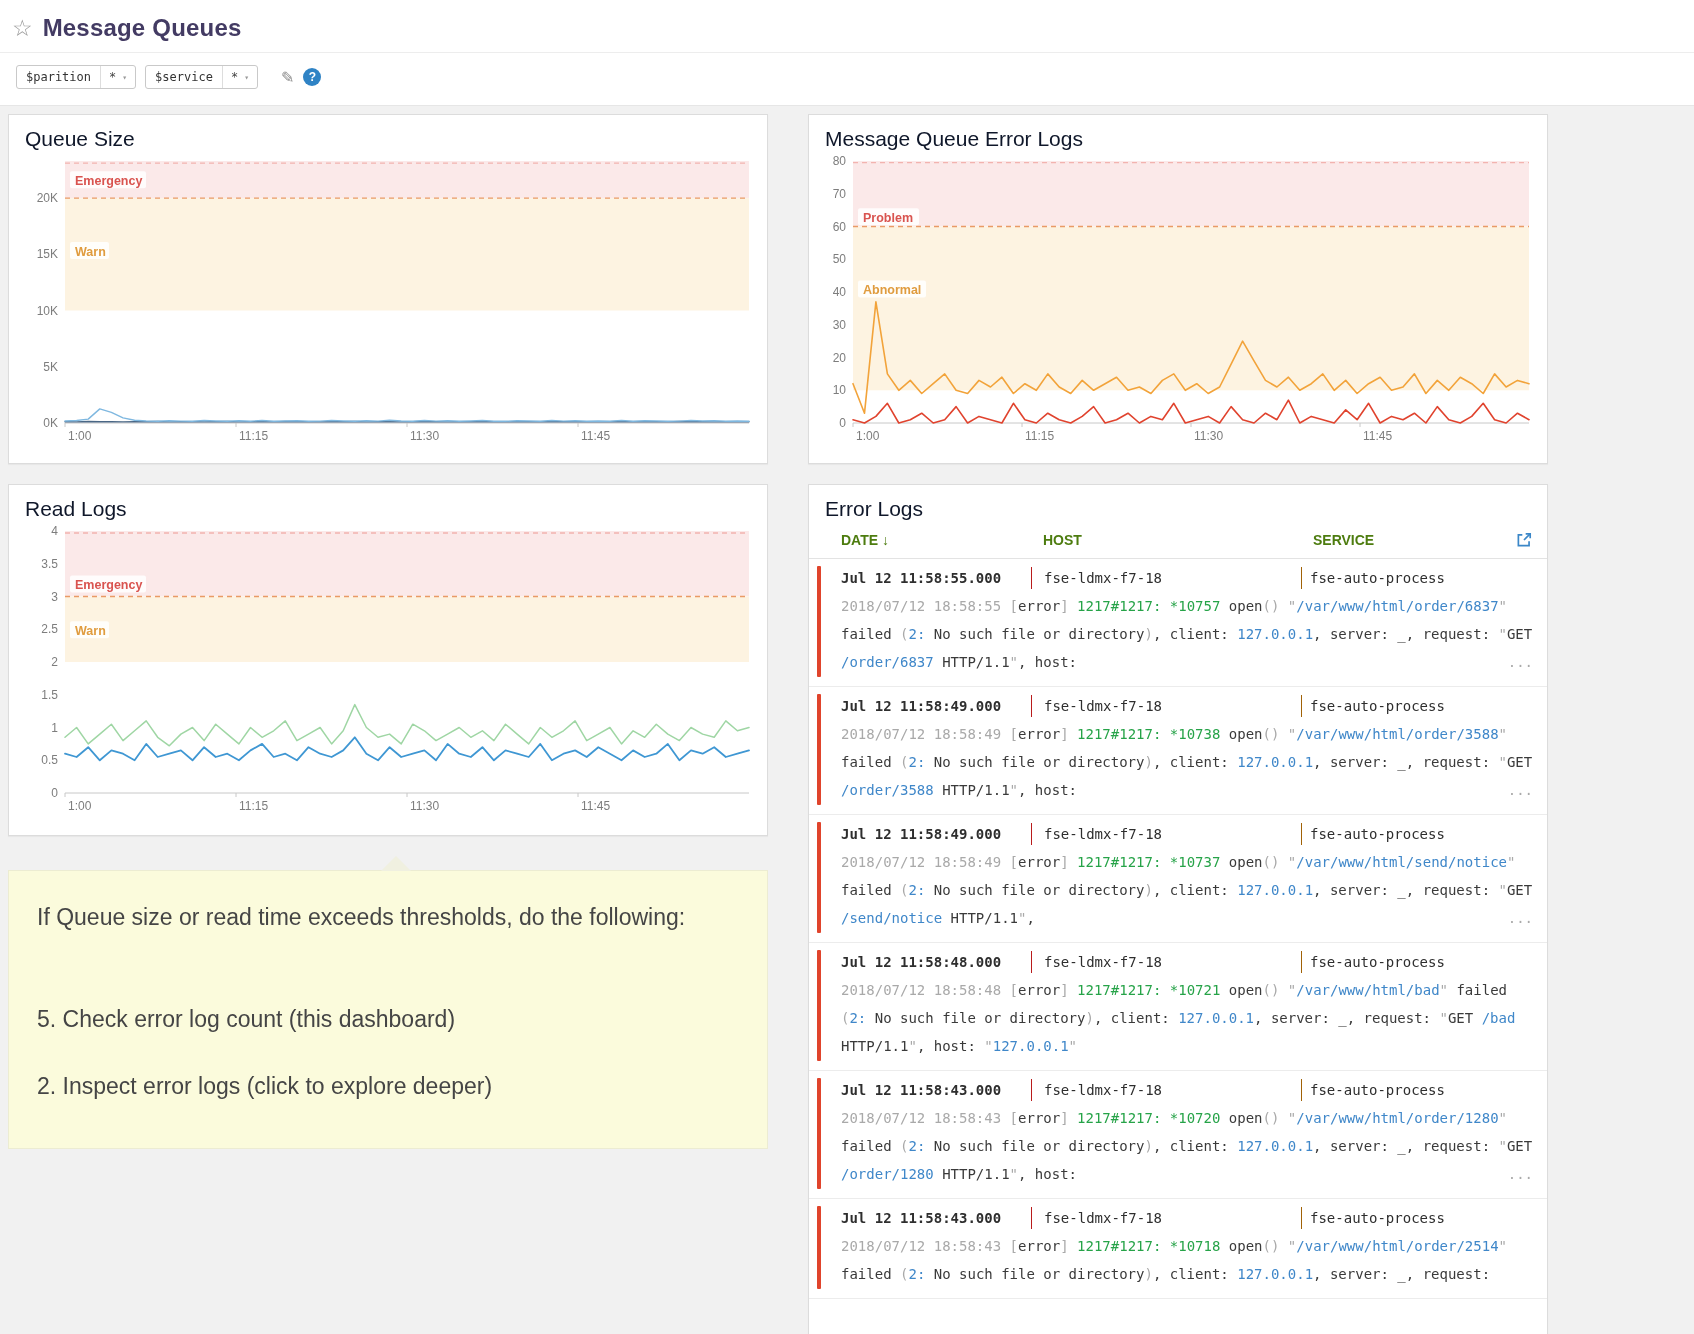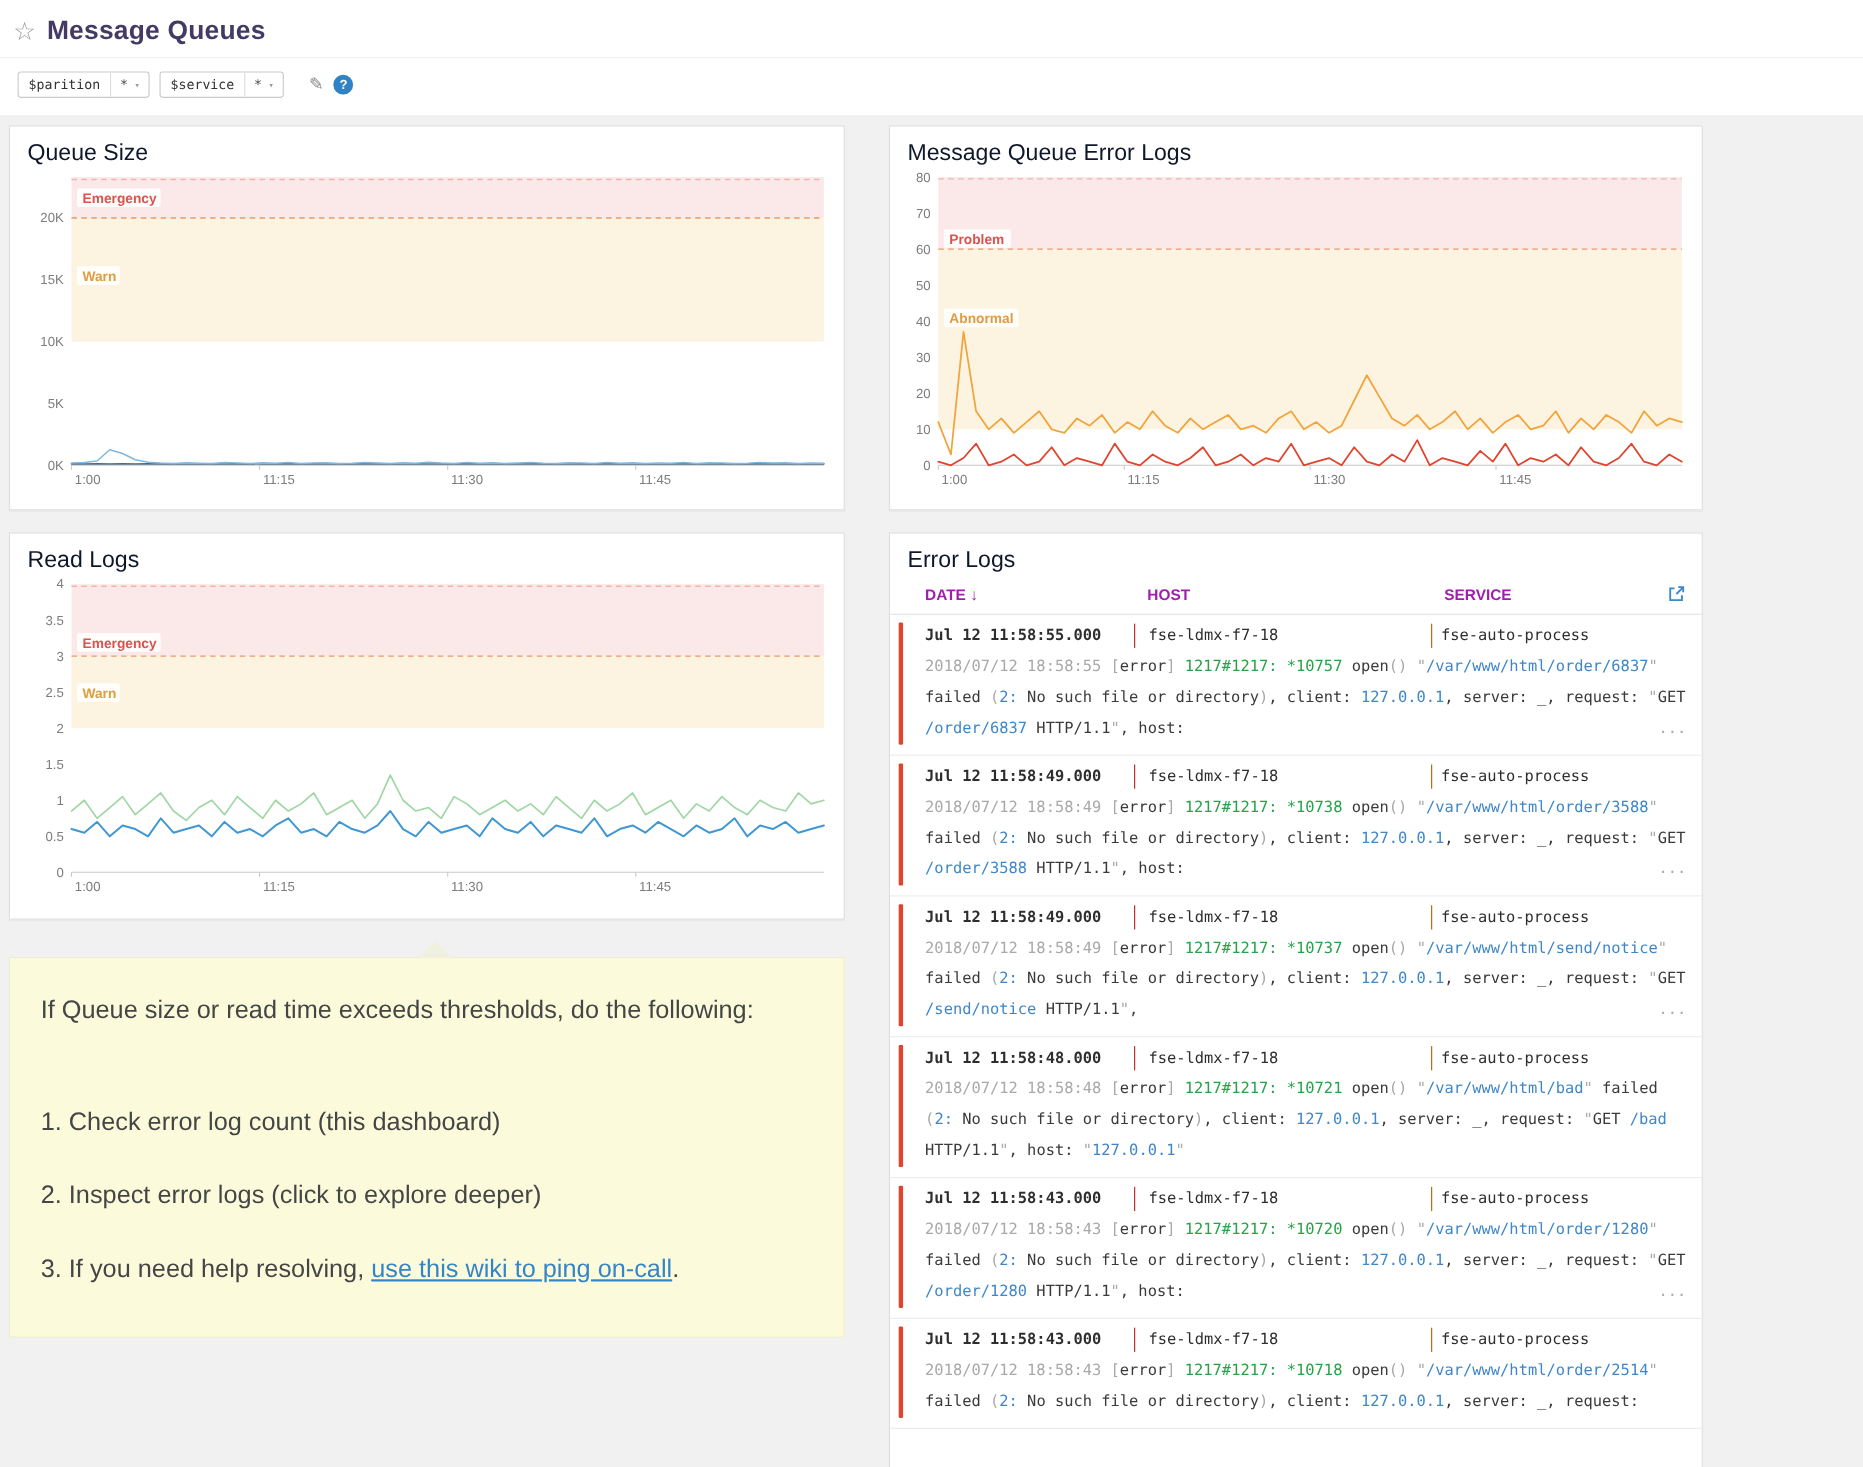--- a/index.html
+++ b/index.html
@@ -33,21 +33,21 @@
   .p-el { grid-column:2; grid-row:2 / span 2; height:969px; }
   .note { grid-column:1; grid-row:3; align-self:start; position:relative; }
 
   .panel-title { font-size:21px; color:#0f172a; padding:12px 16px 2px; }
   .chart { height:296px; margin:0 6px 2px 6px; }
   .chart text { font-family:"Liberation Sans", sans-serif; font-size:12px; fill:#7d7d7d; }
   .chart text.marker { font-size:12.5px; font-weight:bold; }
 
   
   .lh-row { display:flex; align-items:center; padding:8px 14px 9px 32px; border-bottom:1px solid #e3e3e3;
-            font-weight:bold; font-size:14px; color:#a21caf; }
+            font-weight:bold; font-size:14px; color:#4d7c0f; }
   .lh-date { width:190px; }
   .lh-host { width:270px; padding-left:12px; }
   .lh-svc  { flex:1; padding-left:12px; }
   .log-entry { position:relative; padding:8px 14px 10px 32px; border-bottom:1px solid #ececec;
                font-family:"DejaVu Sans Mono", monospace; font-size:14px; }
   .bar { position:absolute; left:8px; top:7px; bottom:9px; width:4px; background:#e0442c; border-radius:1px; }
   .le-head { display:flex; margin-bottom:3px; color:#2e2e2e; line-height:22px; }
   .le-date { width:190px; font-weight:bold; }
   .le-host { width:270px; border-left:1px solid #b91c1c; padding-left:12px; }
   .le-svc  { border-left:1px solid #a16207; padding-left:8px; }
@@ -266,19 +266,18 @@
           </div>
           <div class="le-msg"><span class="c-gray">2018/07/12 18:58:43</span> <span class="c-gray">[</span>error<span class="c-gray">]</span> <span class="c-green">1217#1217:</span> <span class="c-green">*10718</span> open<span class="c-gray">(</span><span class="c-gray">)</span> <span class="c-gray">"</span><span class="c-blue">/var/www/html/order/2514</span><span class="c-gray">"</span> failed <span class="c-gray">(</span><span class="c-blue">2:</span> No such file or directory<span class="c-gray">)</span>, client: <span class="c-blue">127.0.0.1</span>, server: _, request:</div>
         </div>
       </div>
   </section>
 
   <section class="note">
     <div class="note-caret"></div>
     <div class="note-intro">If Queue size or read time exceeds thresholds, do the following:</div>
     <div id="note-items">
-        <div class="note-item">1. Check error log count (this dashboard)</div>
+        <div class="note-item">5. Check error log count (this dashboard)</div>
         <div class="note-item">2. Inspect error logs (click to explore deeper)</div>
-        <div class="note-item">3. If you need help resolving, <a href="#">use this wiki to ping on-call</a>.</div>
       </div>
   </section>
 
 </div>
 
 </body></html>

